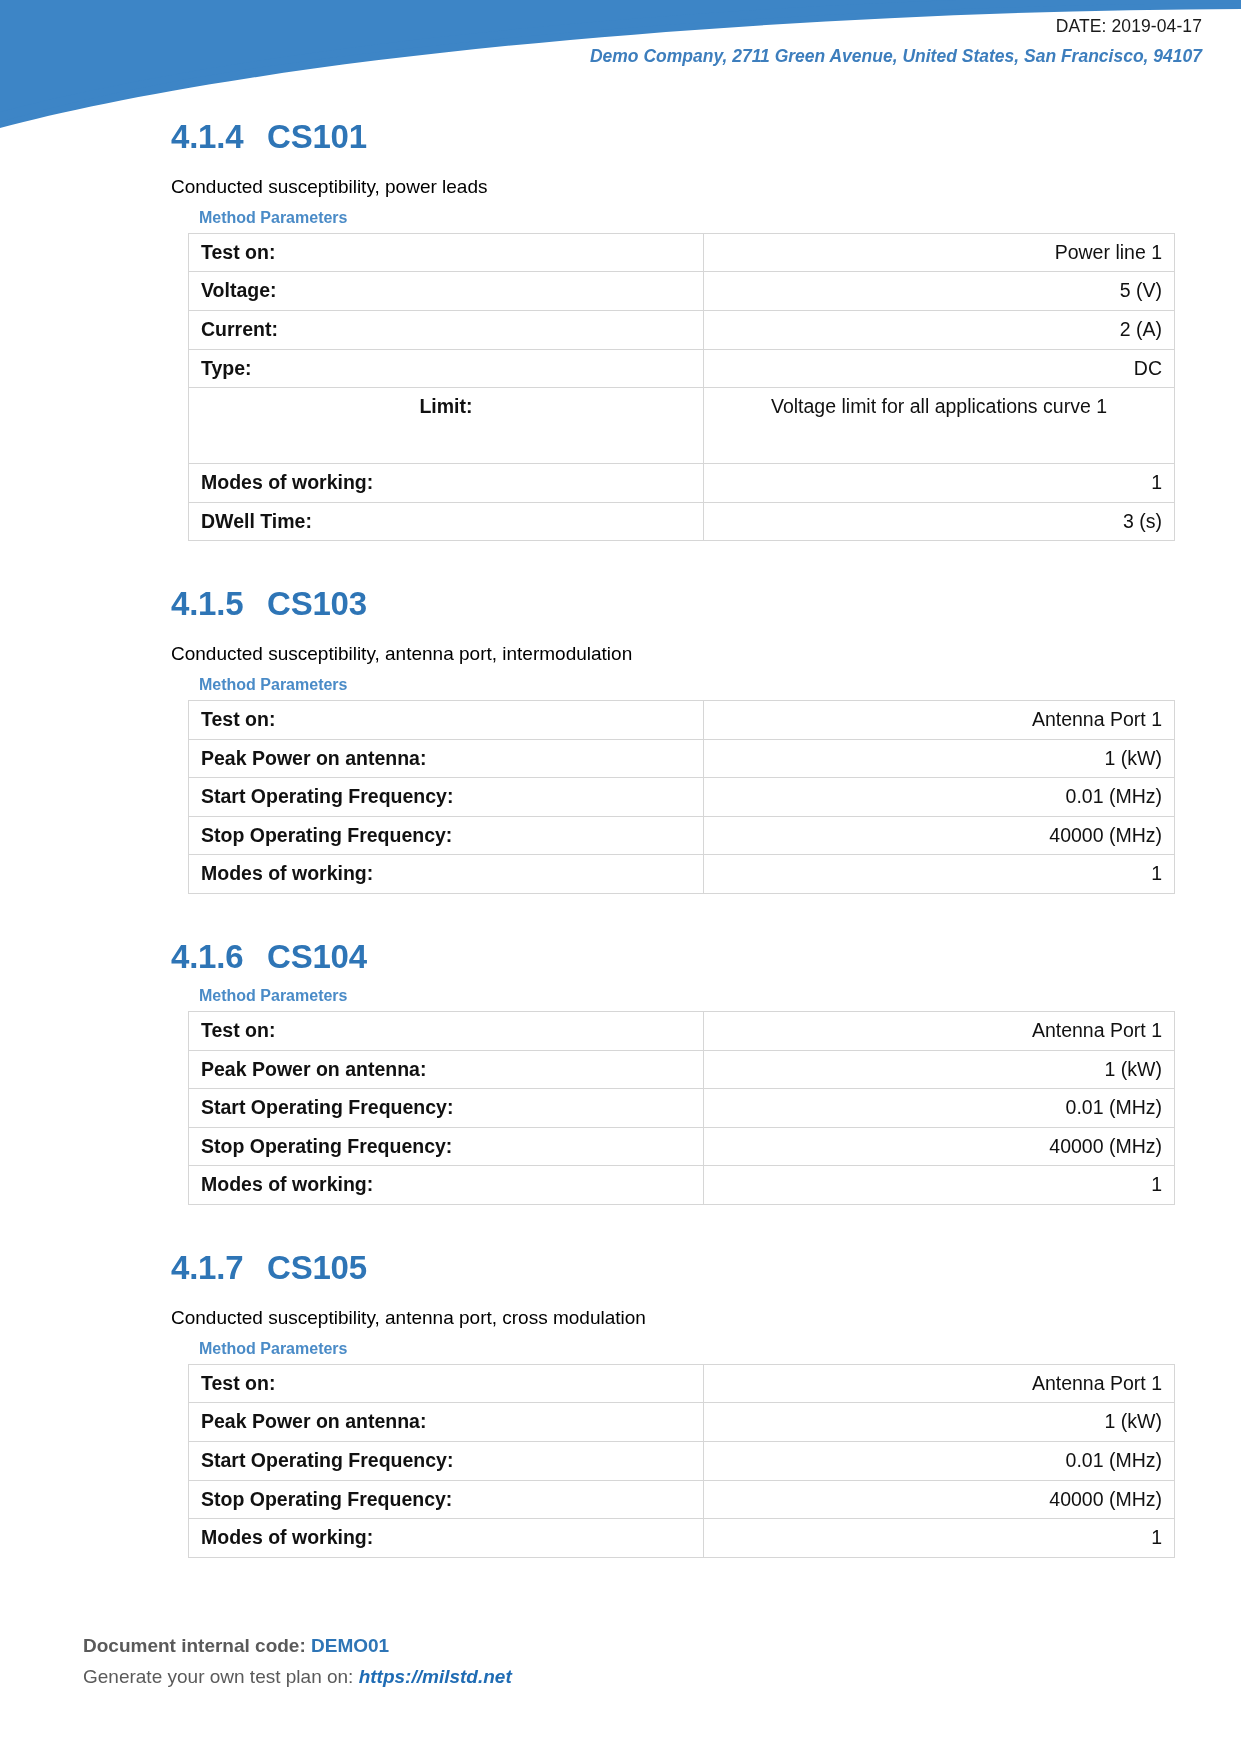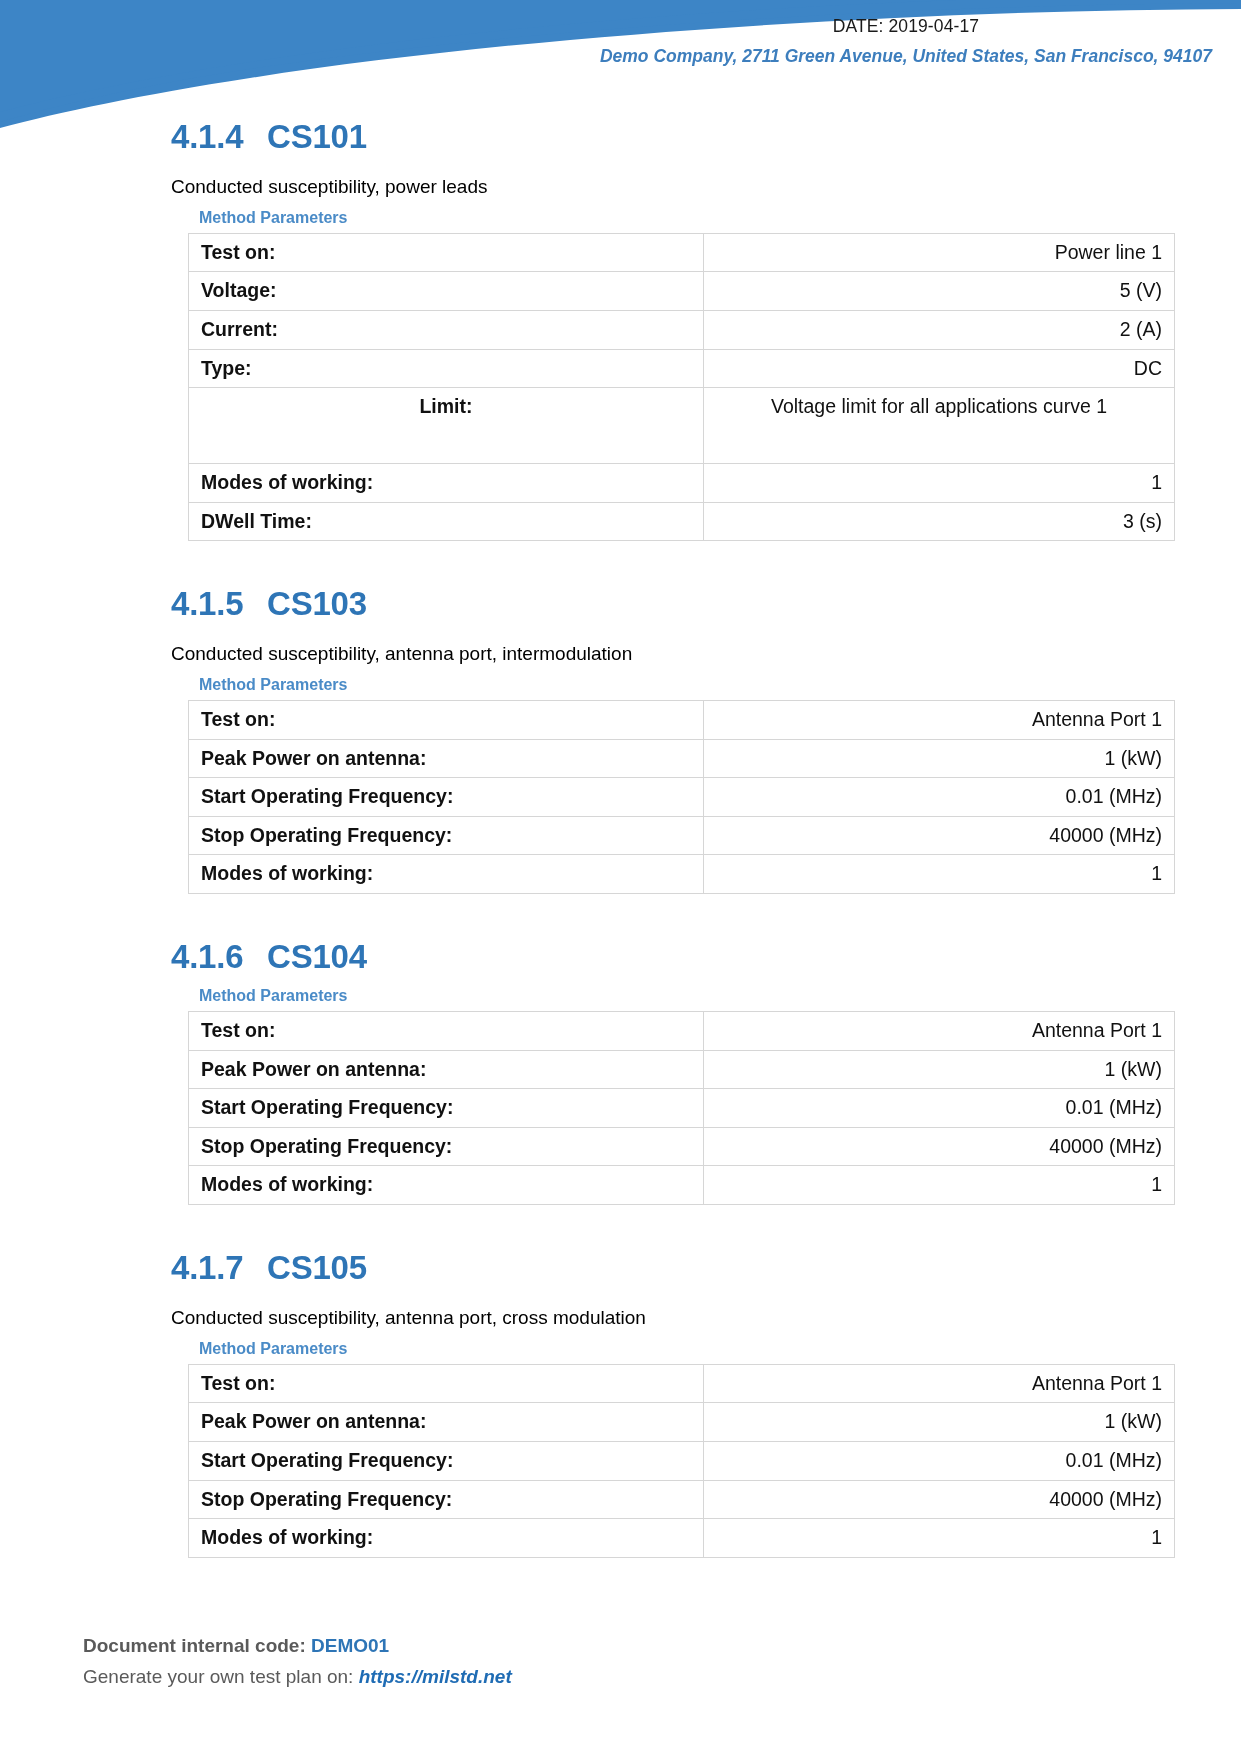--- a/index.html
+++ b/index.html
@@ -25,22 +25,22 @@
   }
   .header-wave {
     position: absolute;
     top: 0; left: 0;
     width: 1241px;
     height: 130px;
   }
   .header-text-block {
     position: absolute;
     top: 18px;
-    right: 29px;
-    text-align: center;
+    right: 39px;
+    text-align: right;
     line-height: 1.0;
   }
   .header-date {
     font-size: 17.5px;
     color: #1a1a1a;
     letter-spacing: 0.1px;
     margin-bottom: 12px;
     white-space: nowrap;
   }
   .header-company {

